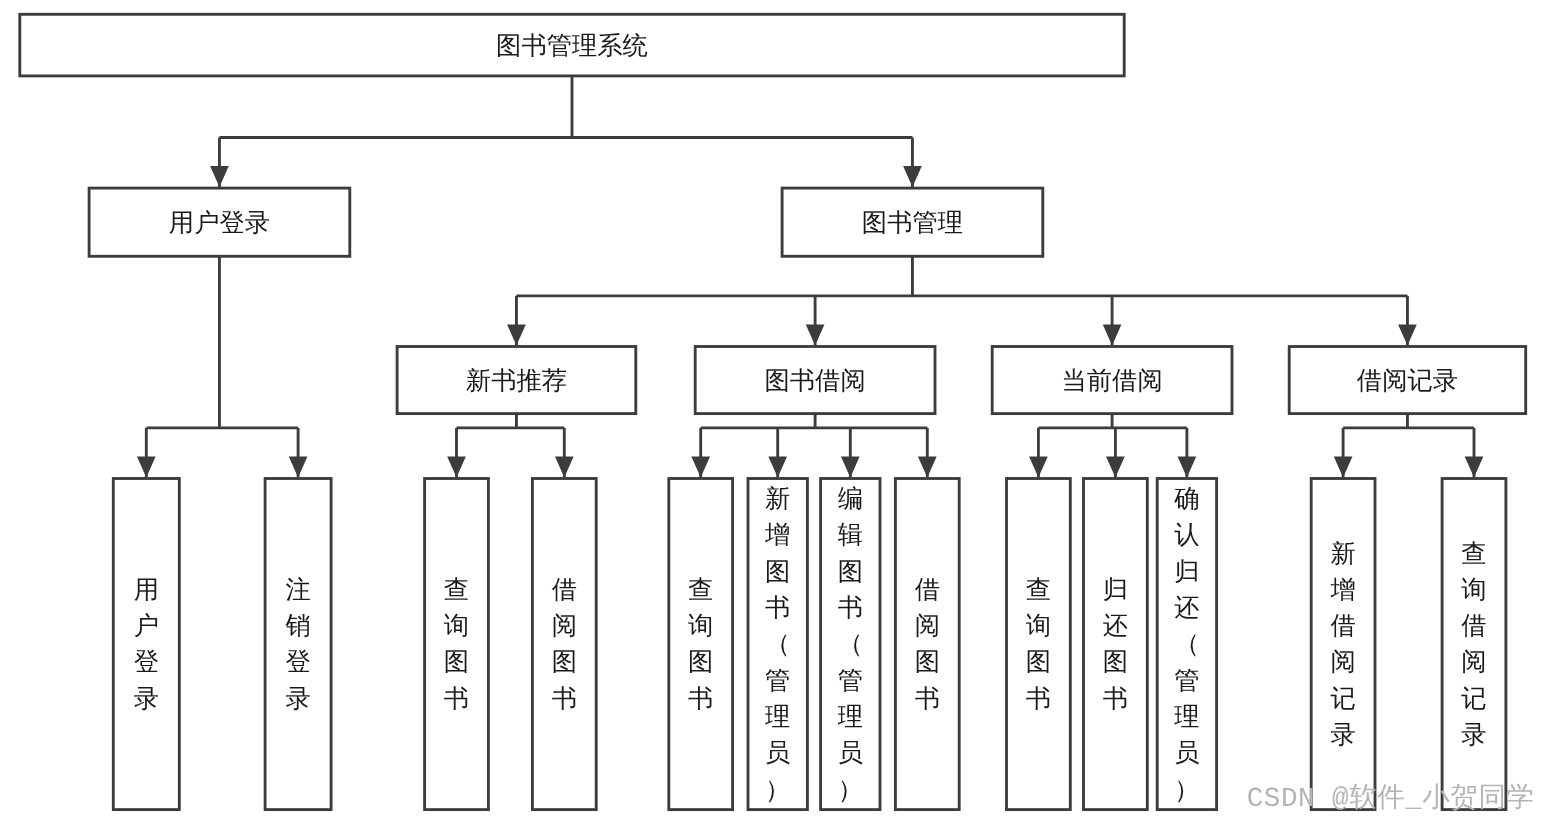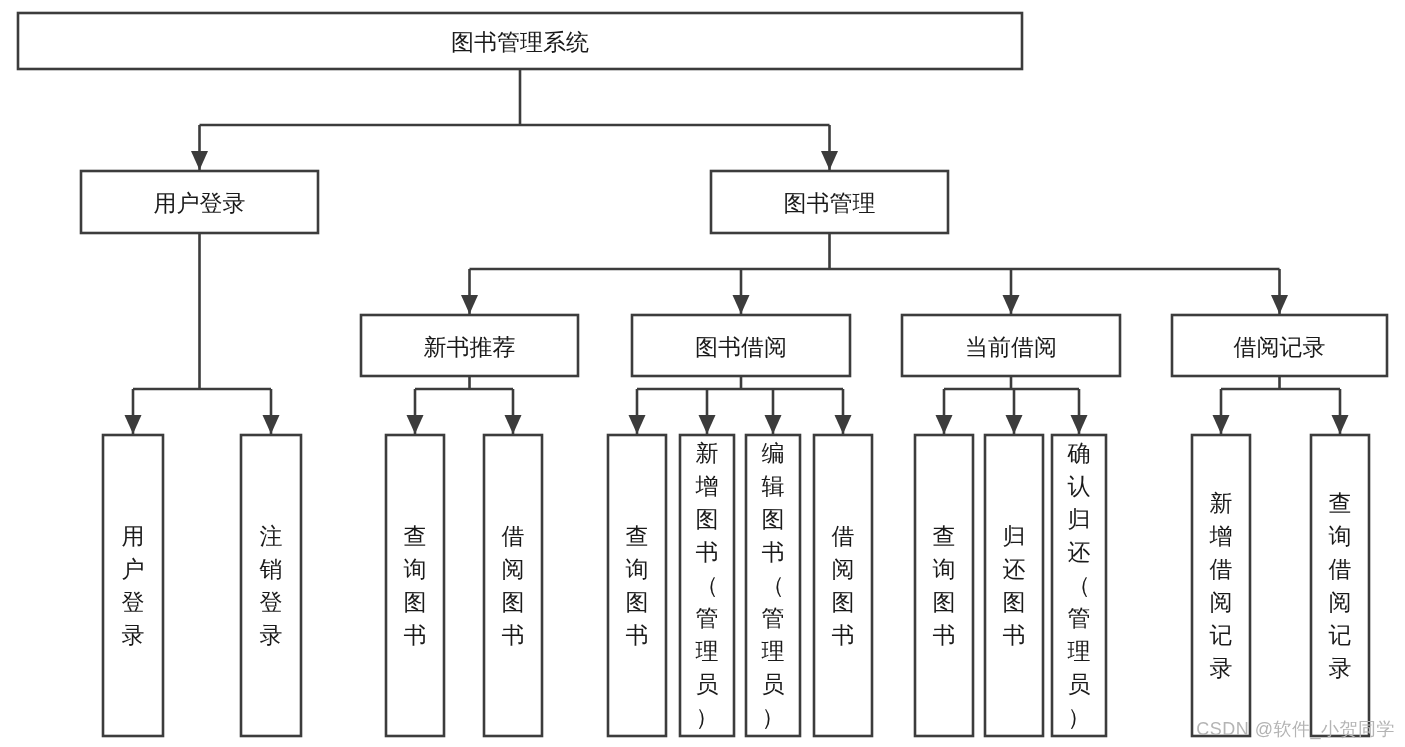--- a/index.html
+++ b/index.html
@@ -50,22 +50,22 @@
   .node-label-vertical {
     fill: #1a1a1a;
     font-family: "DejaVu Sans", "Liberation Sans", sans-serif;
     font-size: 23px;
     text-anchor: middle;
   }
   .watermark-text {
     position: absolute;
     right: 10px;
     bottom: 6px;
-    font-family: Liberation Sans, sans-serif;
-    font-size: 18px;
+    font-family: Liberation Mono, monospace;
+    font-size: 25px;
     color: #b4b4b4;
     letter-spacing: 0.5px;
     white-space: nowrap;
     user-select: none;
   }
 </style>
 </head>
 <body>
 
 <div id="diagram-root">

